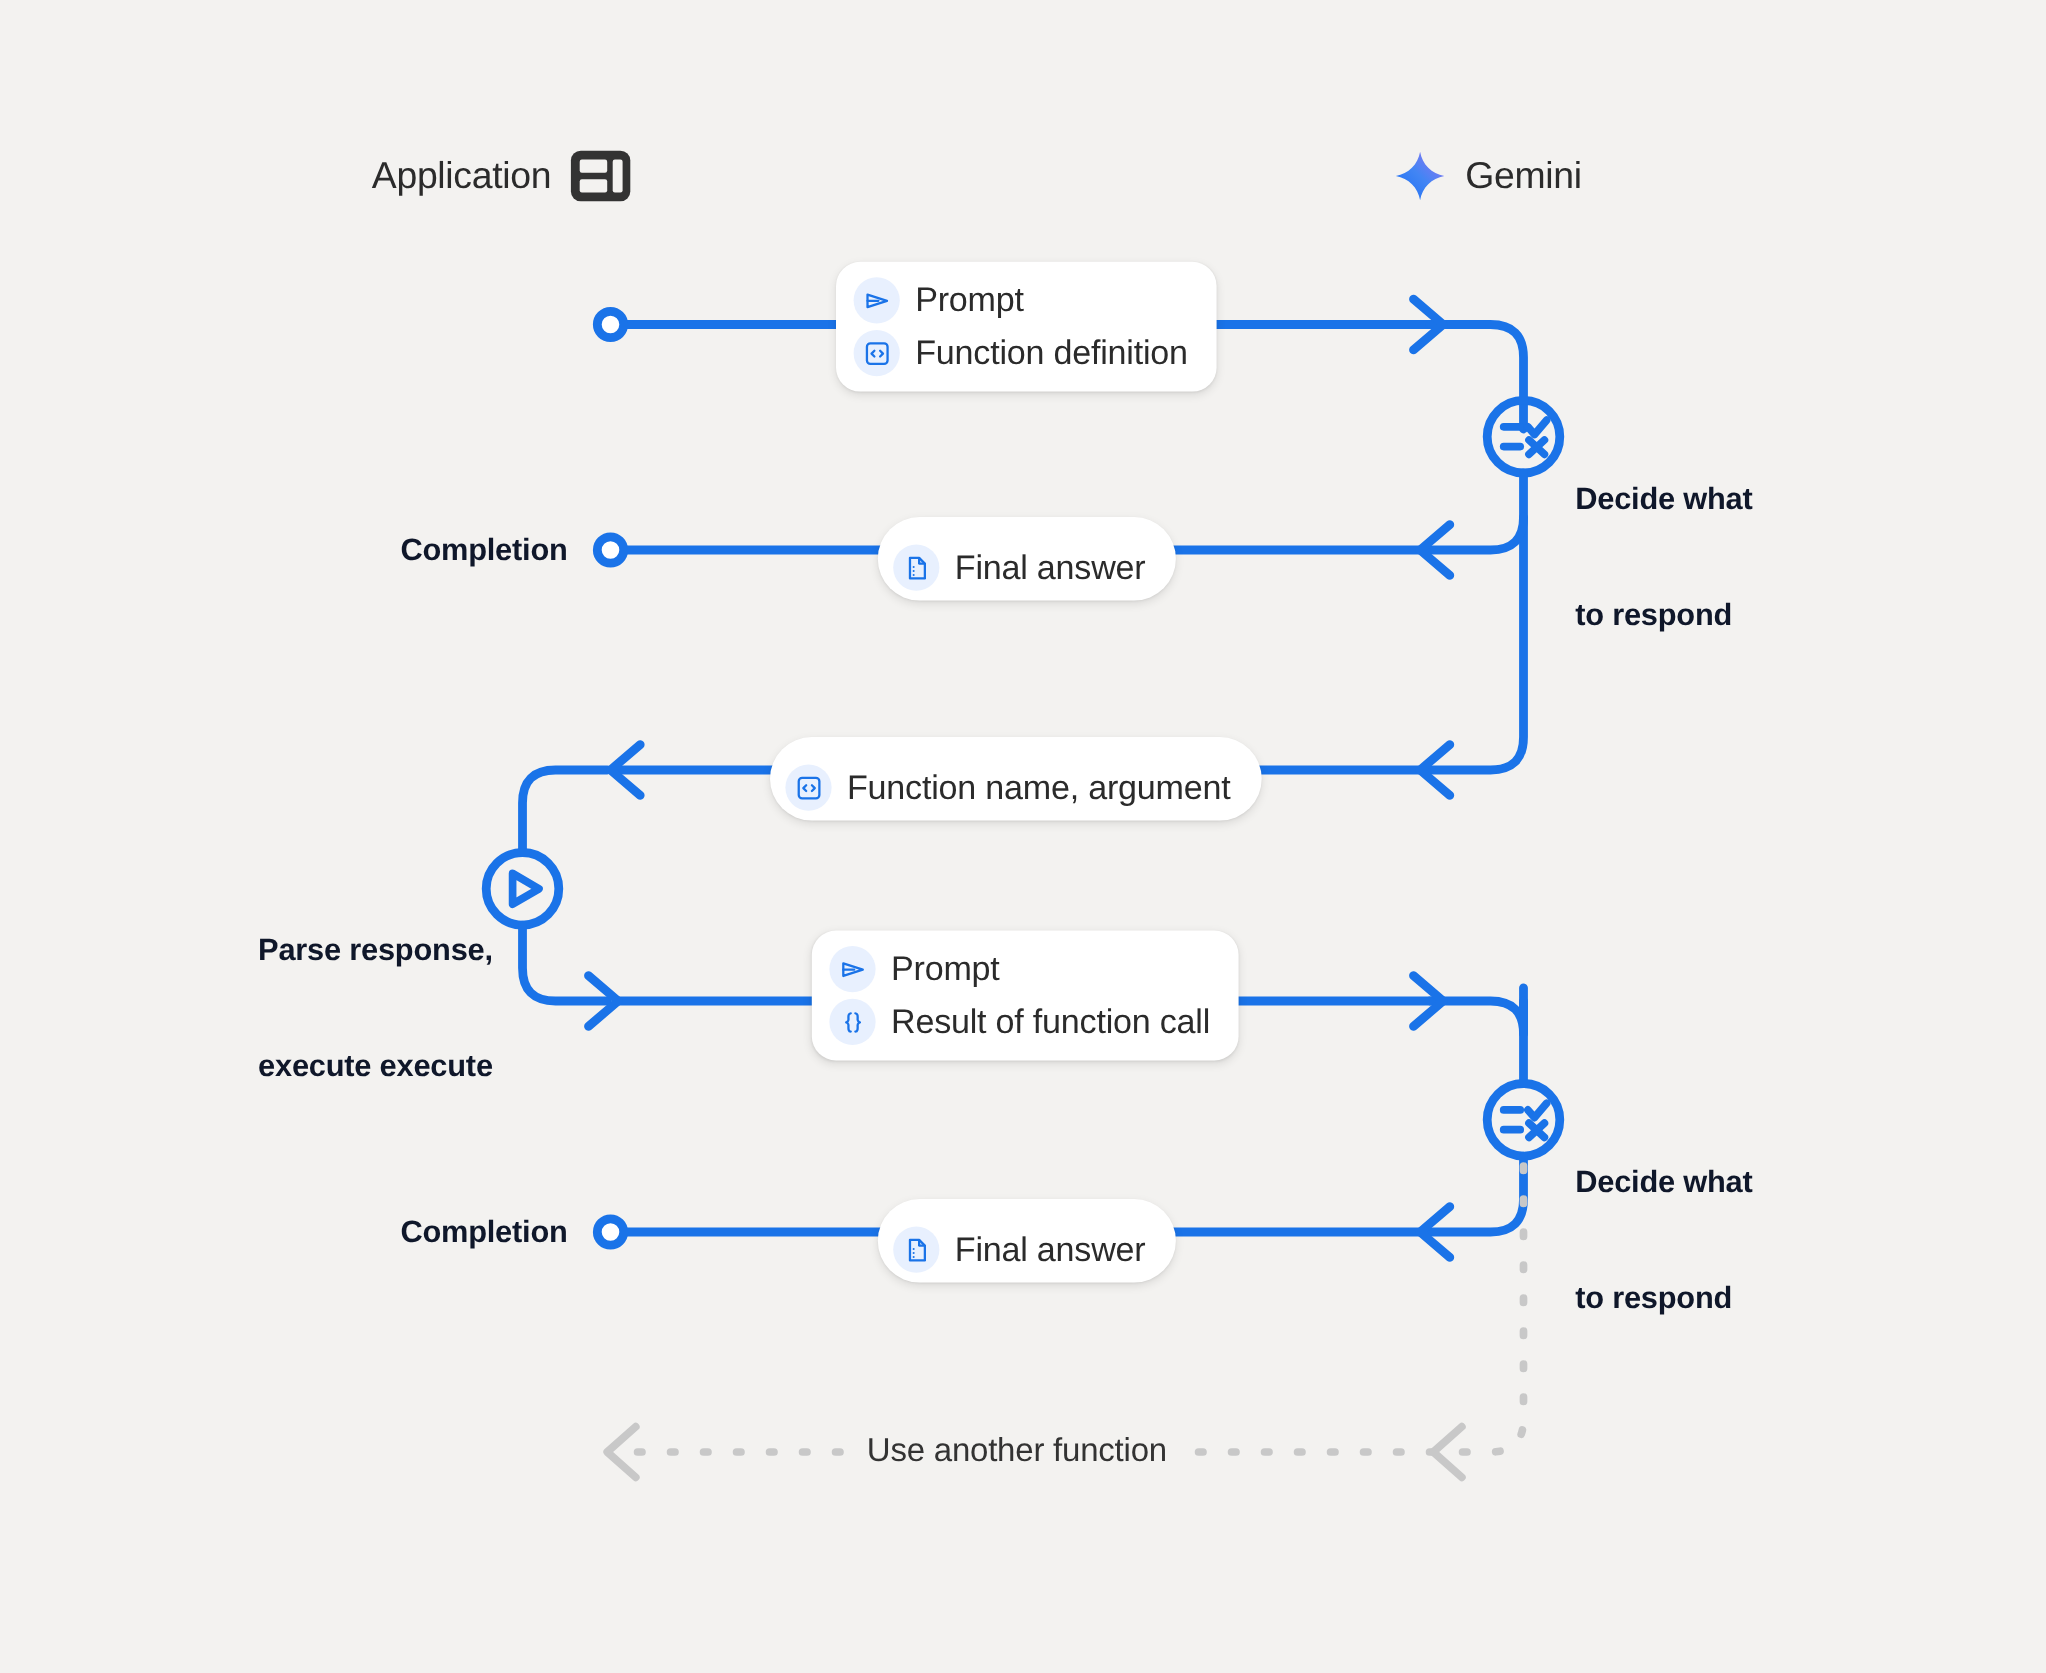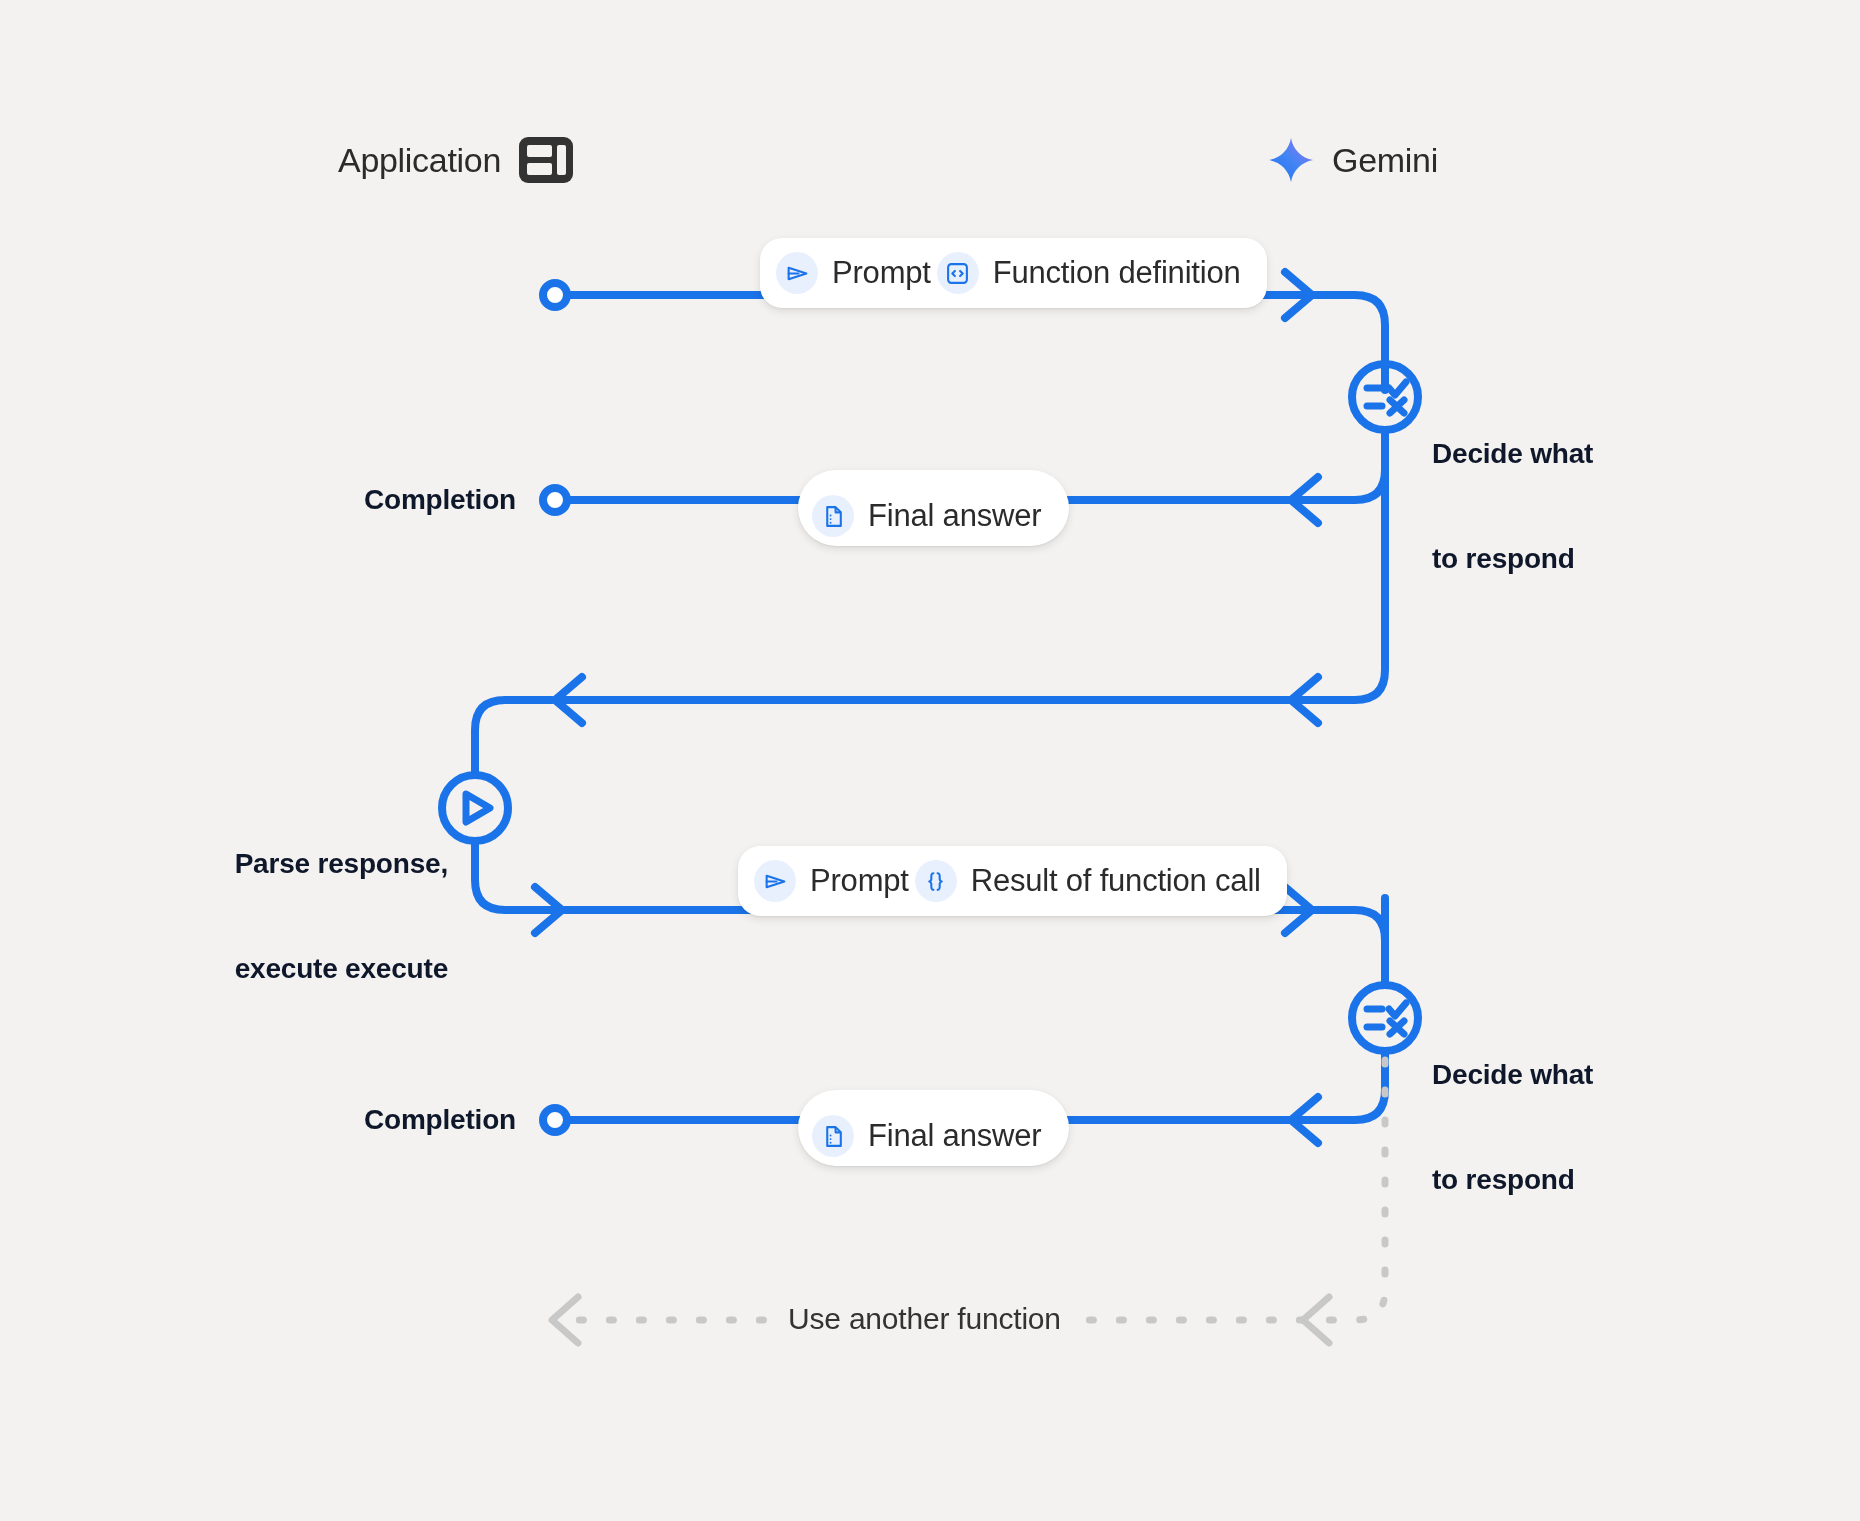--- a/index.html
+++ b/index.html
@@ -57,21 +57,21 @@
   .gem-icon { width: 46px; height: 46px; flex: 0 0 auto; }
 
   
   .bubble {
     position: absolute;
     background: #ffffff;
     border-radius: 22px;
     box-shadow: 0 3px 9px rgba(0,0,0,0.10), 0 1px 2px rgba(0,0,0,0.06);
     padding: 14px 26px 14px 16px;
     display: flex;
-    flex-direction: row;
+    flex-direction: column;
     gap: 6px;
     z-index: 5;
   }
   .bubble.pill { border-radius: 999px; padding: 25px 28px 9px 14px; }
   .row {
     display: flex;
     align-items: center;
     gap: 14px;
     white-space: nowrap;
   }
@@ -257,20 +257,32 @@
           <circle cx="9.2" cy="11" r="0.9" fill="#1a73e8" stroke="none"></circle>
           <circle cx="9.2" cy="14.5" r="0.9" fill="#1a73e8" stroke="none"></circle>
           <circle cx="9.2" cy="18" r="0.9" fill="#1a73e8" stroke="none"></circle>
         </svg>
       </span>
       <span class="txt">Final answer</span>
     </div>
   </div>
   <div class="side left" style="left:364px; top:482px;">Completion</div>
 
+  <div class="bubble pill" style="left:700px; top:670px;">
+    <div class="row">
+      <span class="ico">
+        <svg viewBox="0 0 24 24" width="25" height="25" fill="none" stroke="#1a73e8" stroke-width="2">
+          <rect x="3" y="3" width="18" height="18" rx="3"></rect>
+          <polyline points="9.5,9.5 7,12 9.5,14.5" stroke-linecap="round" stroke-linejoin="round"></polyline>
+          <polyline points="14.5,9.5 17,12 14.5,14.5" stroke-linecap="round" stroke-linejoin="round"></polyline>
+        </svg>
+      </span>
+      <span class="txt">Function name,  argument</span>
+    </div>
+  </div>
 
   <div class="bubble" style="left:738px; top:846px;">
     <div class="row">
       <span class="ico">
         <svg viewBox="0 0 24 24" width="25" height="25" fill="none" stroke="#1a73e8" stroke-width="2" stroke-linejoin="round">
           <path d="M3.5 6.5 L20.5 12 L3.5 17.5 Z"></path>
           <path d="M3.5 12 L13 12" stroke-linecap="round"></path>
         </svg>
       </span>
       <span class="txt">Prompt</span>

